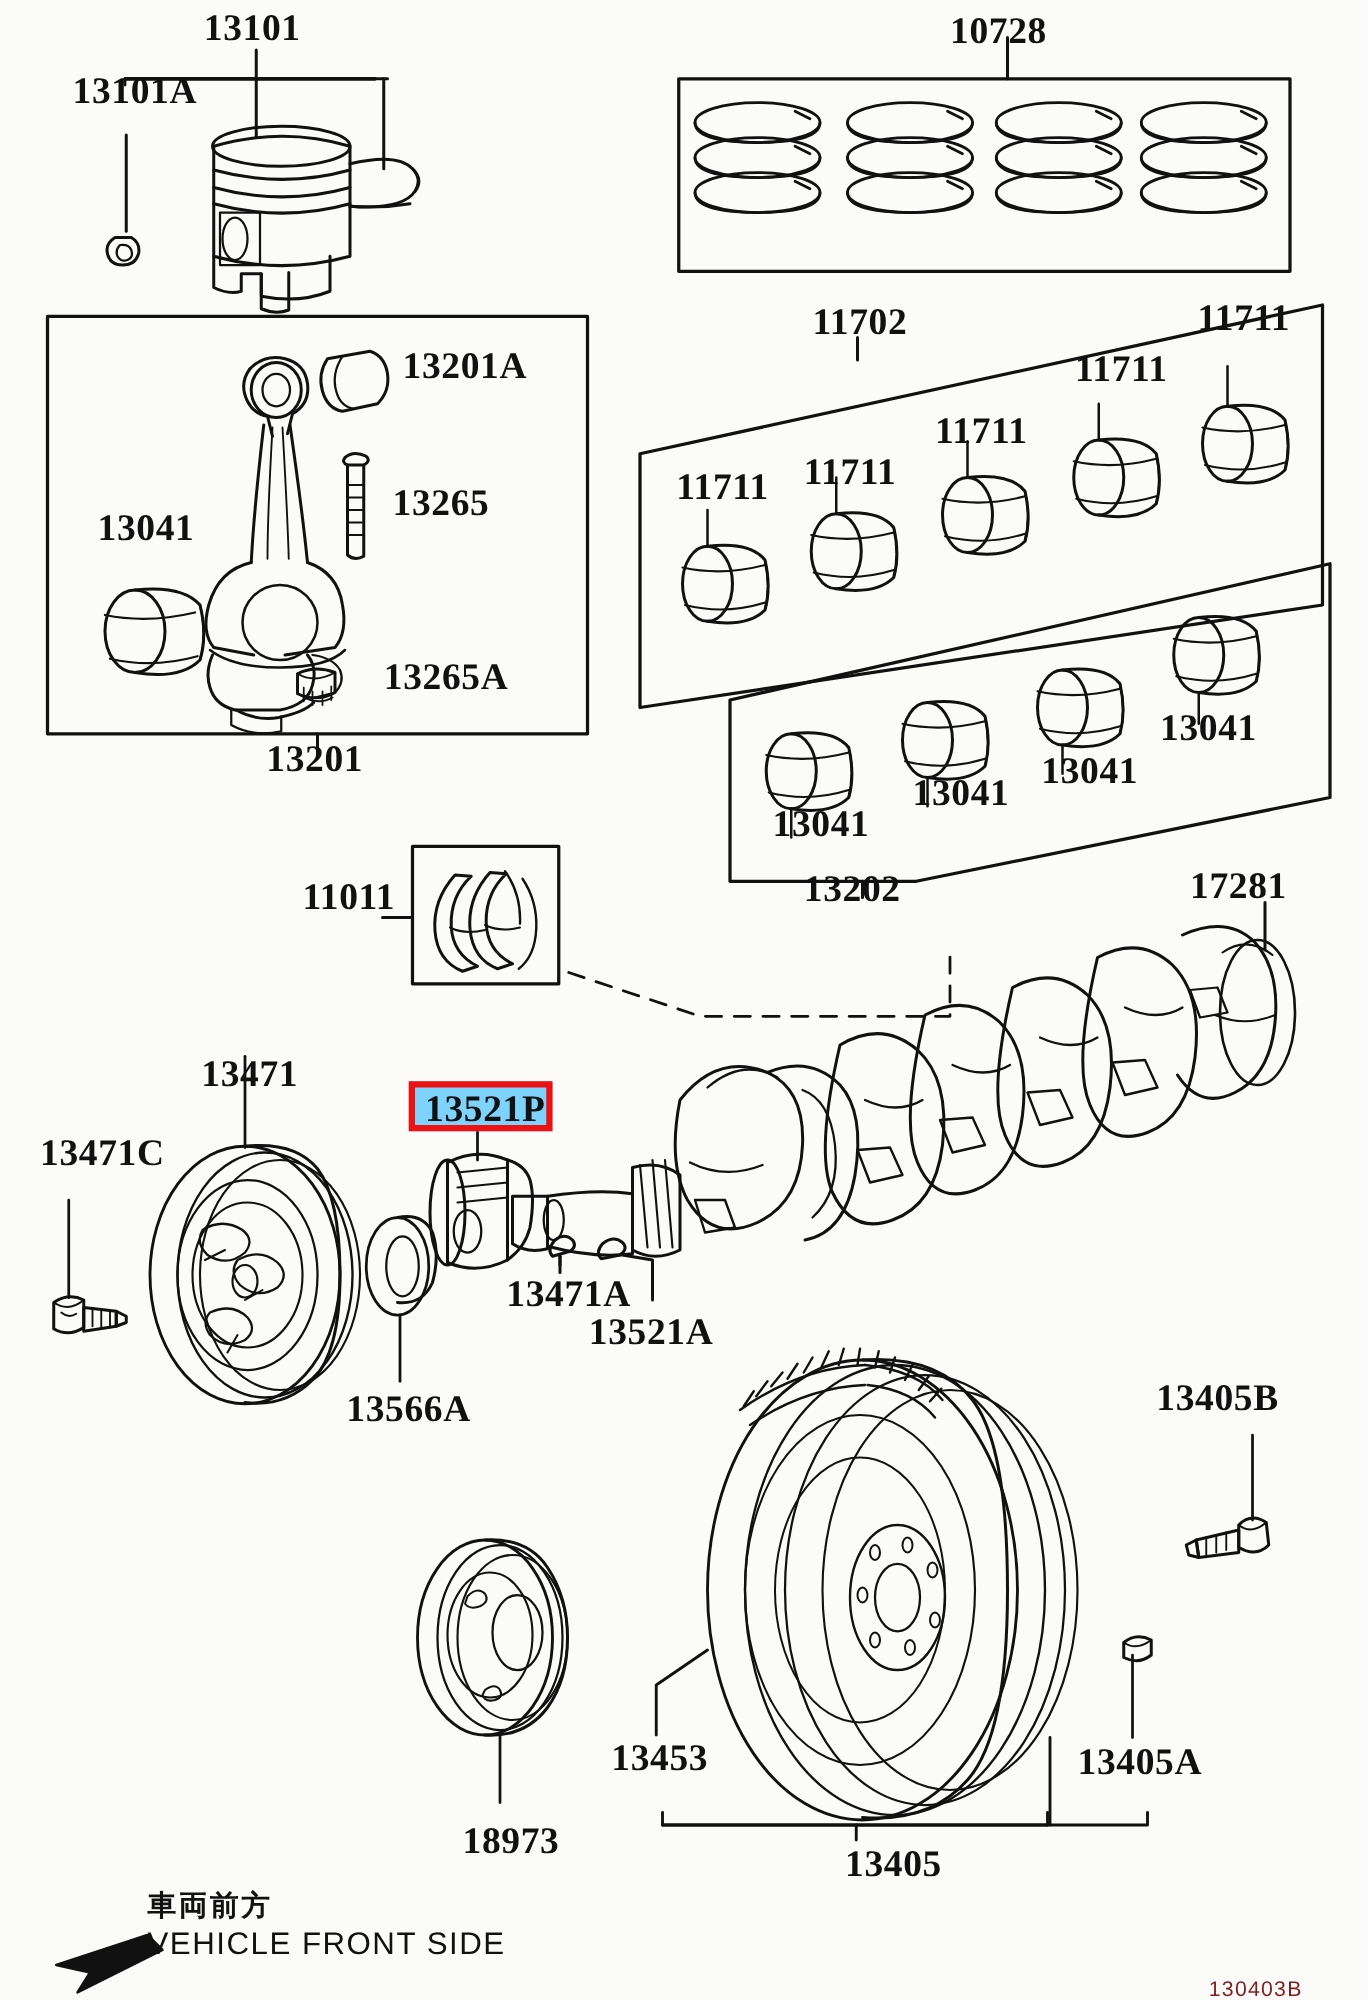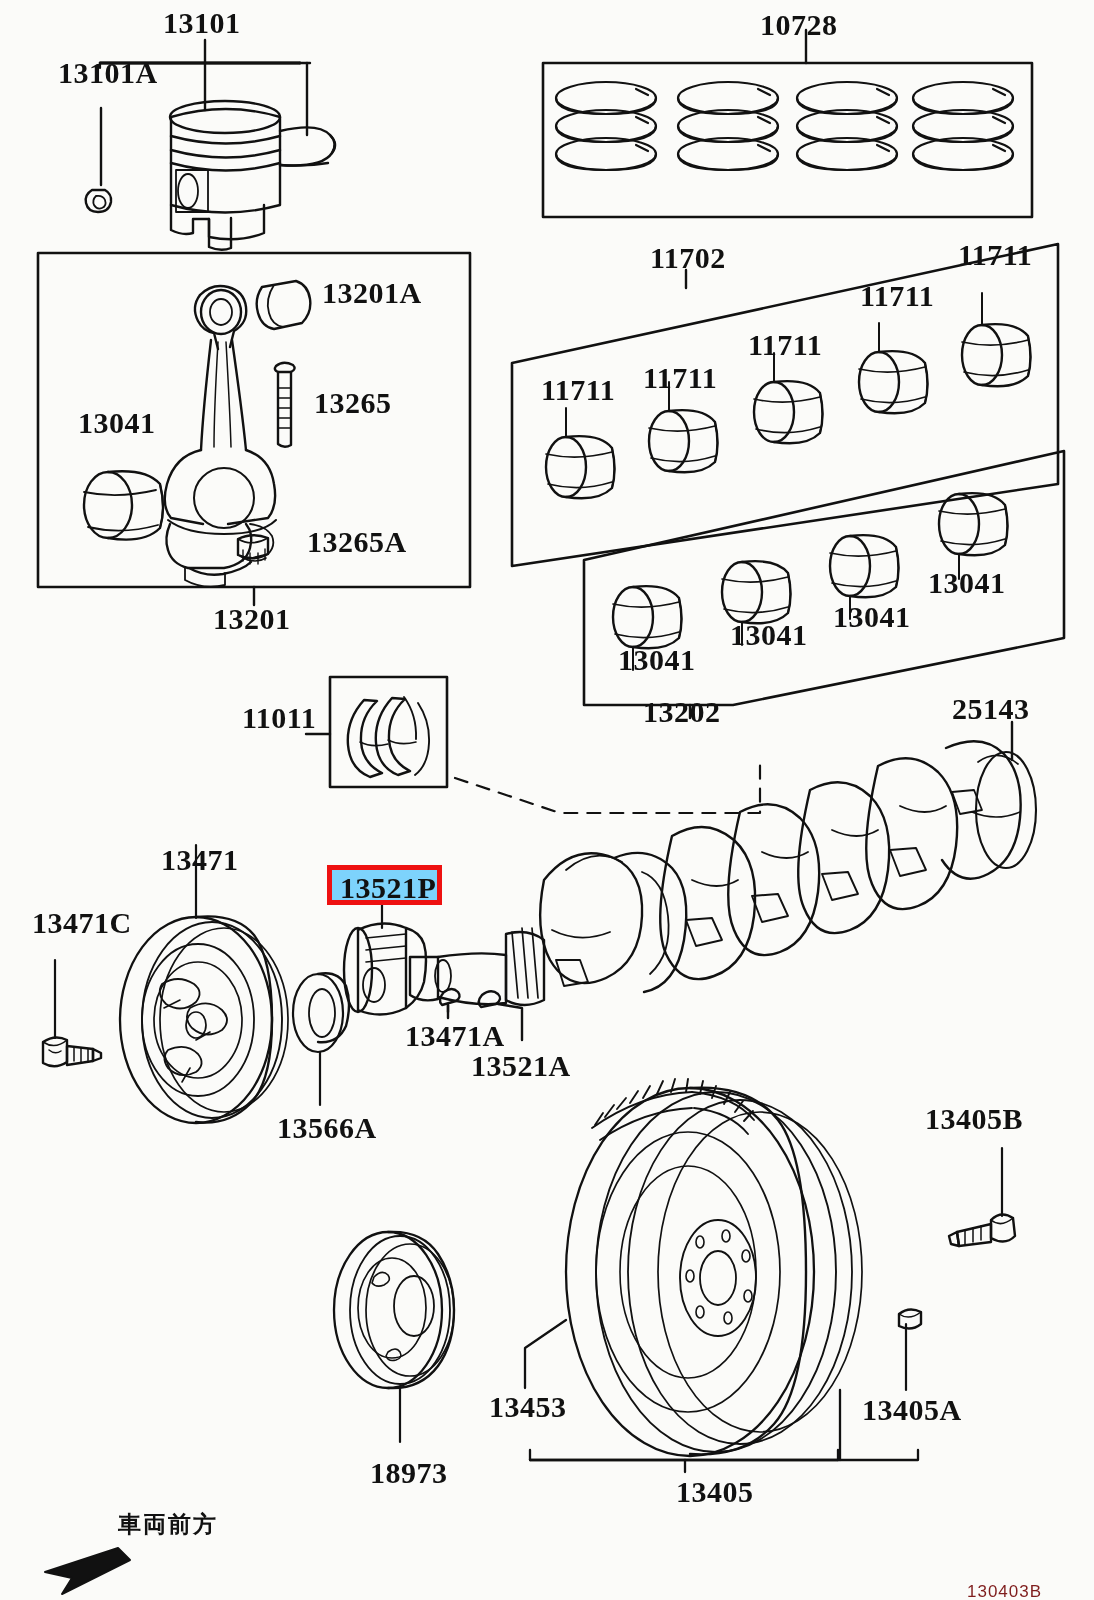--- a/index.html
+++ b/index.html
@@ -469,47 +469,48 @@
   </svg>
 
   <div id="labels">
       <div class="lbl" style="left: 163px; top: 8px;">13101</div>
       <div class="lbl" style="left: 58px; top: 58px;">13101A</div>
       <div class="lbl" style="left: 760px; top: 10px;">10728</div>
       <div class="lbl" style="left: 322px; top: 278px;">13201A</div>
       <div class="lbl" style="left: 314px; top: 388px;">13265</div>
       <div class="lbl" style="left: 78px; top: 408px;">13041</div>
       <div class="lbl" style="left: 307px; top: 527px;">13265A</div>
-      <div class="lbl" style="left: 213px; top: 593px; margin-top: 11px;">13201</div>
+      <div class="lbl" style="left: 213px; top: 593px;">13201</div>
       <div class="lbl" style="left: 650px; top: 243px;">11702</div>
       <div class="lbl" style="left: 958px; top: 240px;">11711</div>
       <div class="lbl" style="left: 860px; top: 281px;">11711</div>
       <div class="lbl" style="left: 748px; top: 330px;">11711</div>
       <div class="lbl" style="left: 643px; top: 363px;">11711</div>
       <div class="lbl" style="left: 541px; top: 375px;">11711</div>
       <div class="lbl" style="left: 928px; top: 568px;">13041</div>
       <div class="lbl" style="left: 833px; top: 602px;">13041</div>
       <div class="lbl" style="left: 730px; top: 620px;">13041</div>
       <div class="lbl" style="left: 618px; top: 645px;">13041</div>
       <div class="lbl" style="left: 643px; top: 697px;">13202</div>
       <div class="lbl" style="left: 242px; top: 703px;">11011</div>
-      <div class="lbl" style="left: 952px; top: 694px;">25143</div>
+      <div class="lbl" style="left: 952px; top: 694px;">17281</div>
       <div class="lbl" style="left: 161px; top: 845px;">13471</div>
       <div class="lbl" style="left: 32px; top: 908px;">13471C</div>
       <div class="lbl" style="left: 277px; top: 1113px;">13566A</div>
       <div class="lbl" style="left: 405px; top: 1021px;">13471A</div>
       <div class="lbl" style="left: 471px; top: 1051px;">13521A</div>
       <div class="lbl" style="left: 925px; top: 1104px;">13405B</div>
       <div class="lbl" style="left: 862px; top: 1395px;">13405A</div>
       <div class="lbl" style="left: 489px; top: 1392px;">13453</div>
       <div class="lbl" style="left: 676px; top: 1477px;">13405</div>
       <div class="lbl" style="left: 370px; top: 1458px;">18973</div>
     </div>
 
   <div class="hl-box" style="left:327px;top:865px;width:115px;height:40px;">
     <span class="lbl">13521P</span>
   </div>
 
   <div class="front-jp" style="left:118px;top:1509px;font-weight:bold;">車両前方</div>
+  <div class="front-en" style="left:118px;top:1541px;">VEHICLE FRONT SIDE</div>
 
   <div class="footer-code" style="left:967px;top:1562px;">130403B</div>
 
 </div>
 
 </body></html>

